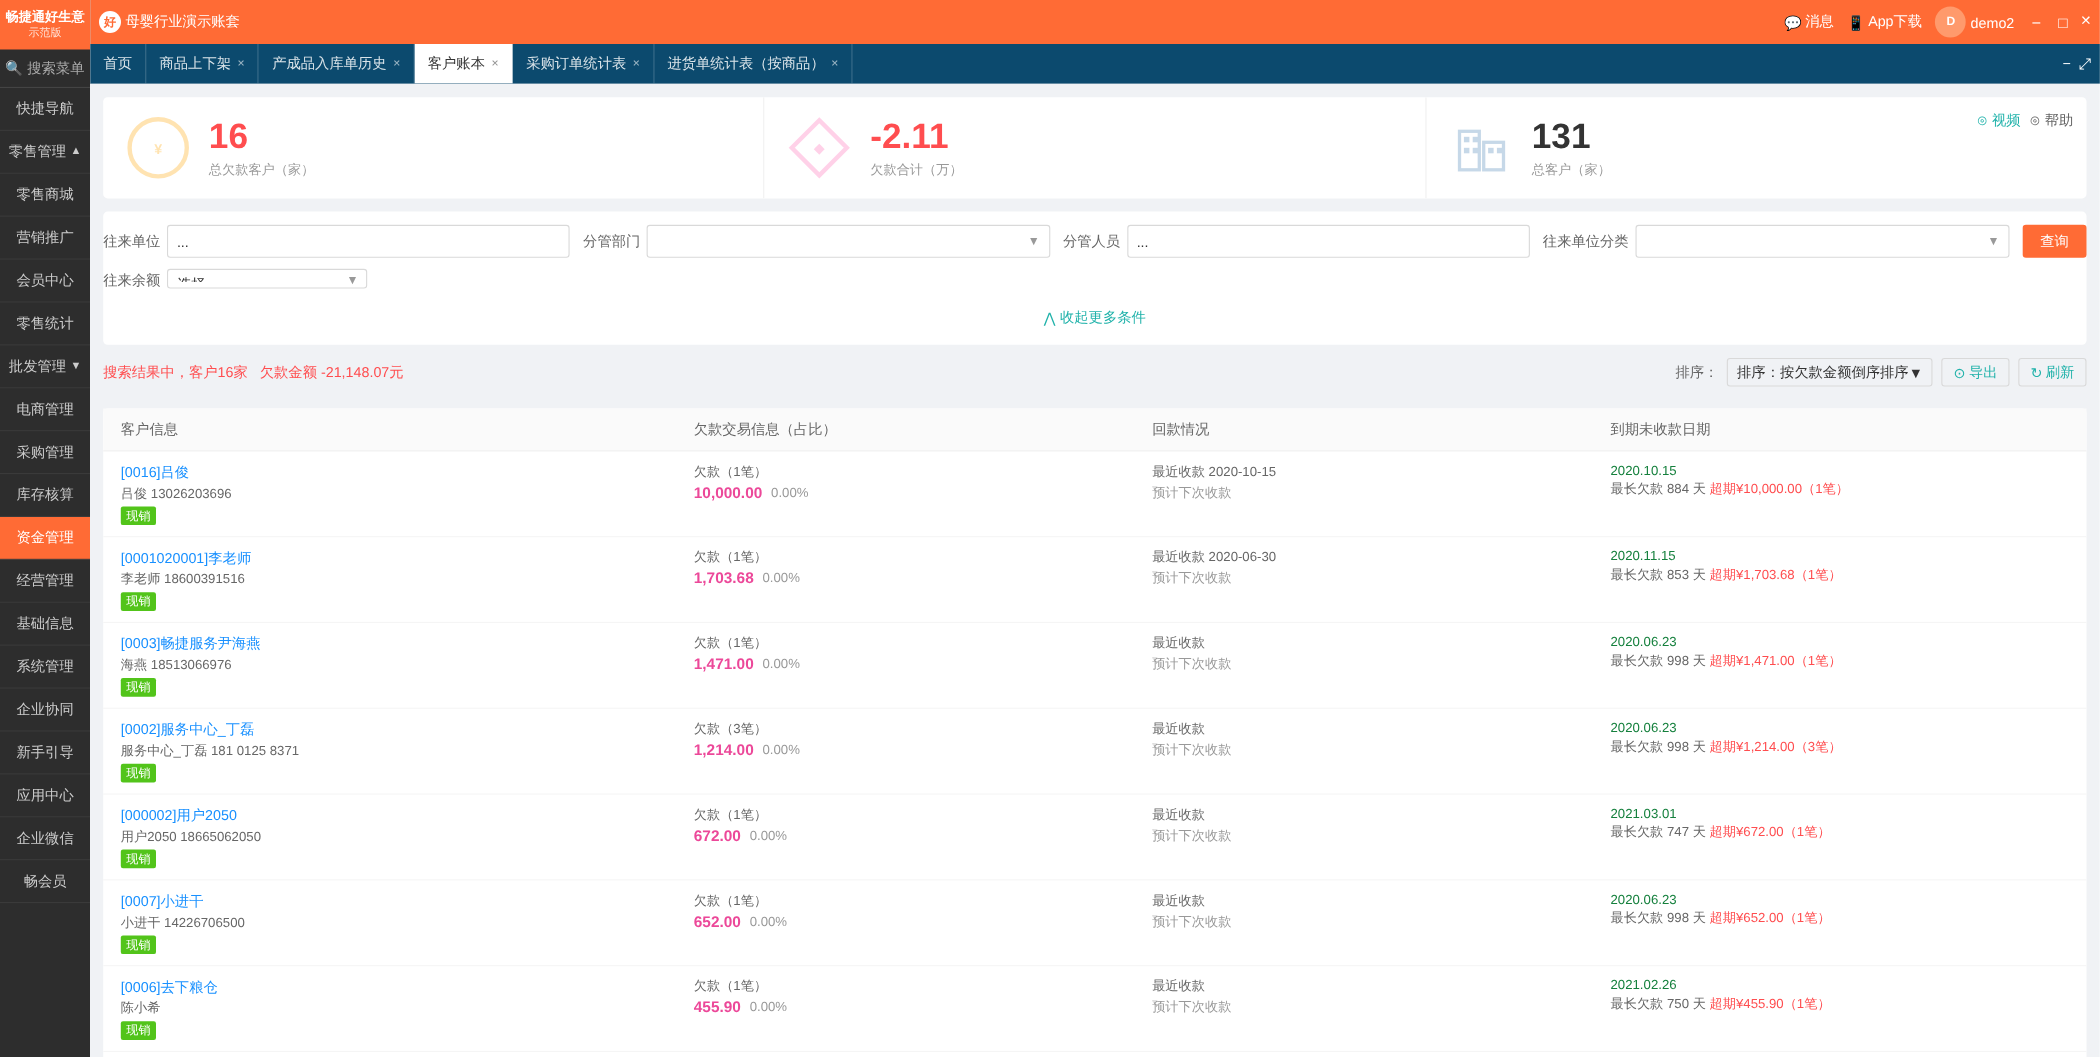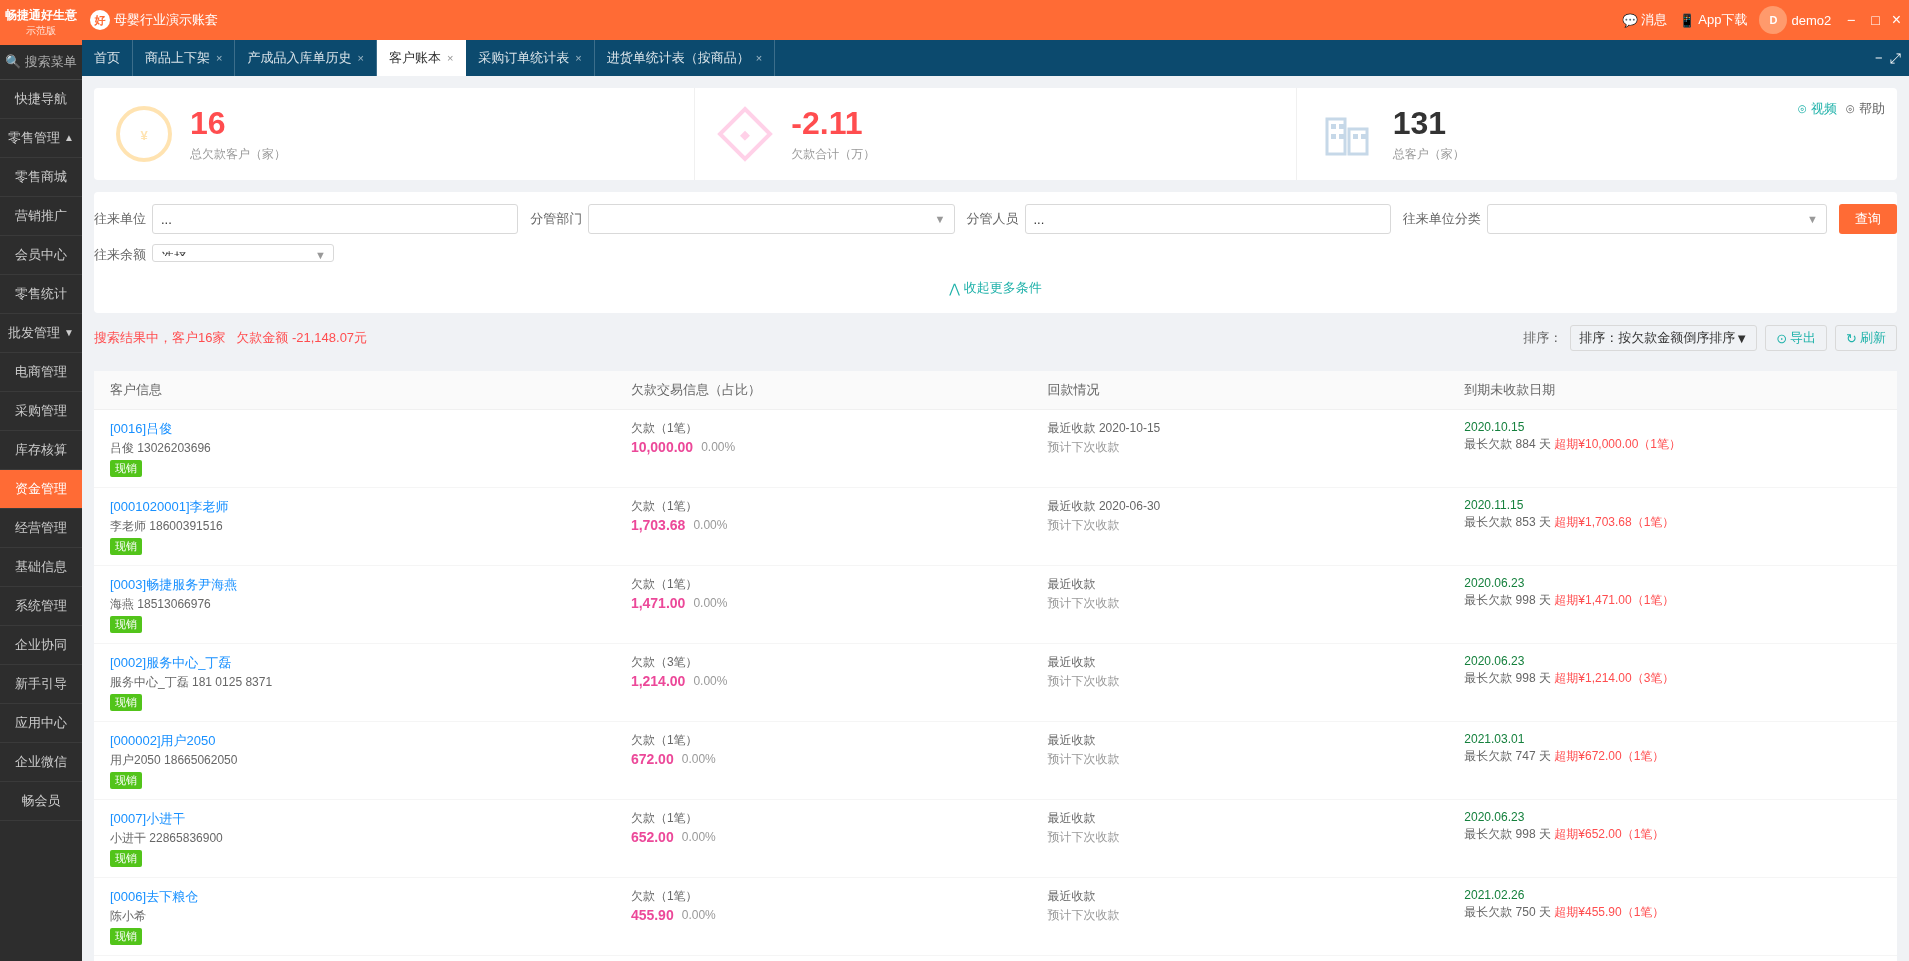--- a/index.html
+++ b/index.html
@@ -478,21 +478,21 @@
     <div class="overdue-info">
       <div class="overdue-date">2021.03.01</div>
       <div class="overdue-days">
         最长欠款 747 天 <span class="overdue-link">超期¥672.00（1笔）</span>
       </div>
     </div>
   </div>
           <div class="table-row">
     <div class="customer-info">
       <div class="customer-name">[0007]小进干</div>
-      <div class="customer-sub">小进干  22865836900</div>
+      <div class="customer-sub">小进干  14226706500</div>
       <span class="tag">现销</span>
     </div>
     <div class="debt-info">
       <div class="debt-count">欠款（1笔）</div>
       <div class="debt-row">
         <span class="debt-amount">652.00</span>
         <span class="debt-percent">0.00%</span>
       </div>
     </div>
     <div class="recovery-info">

